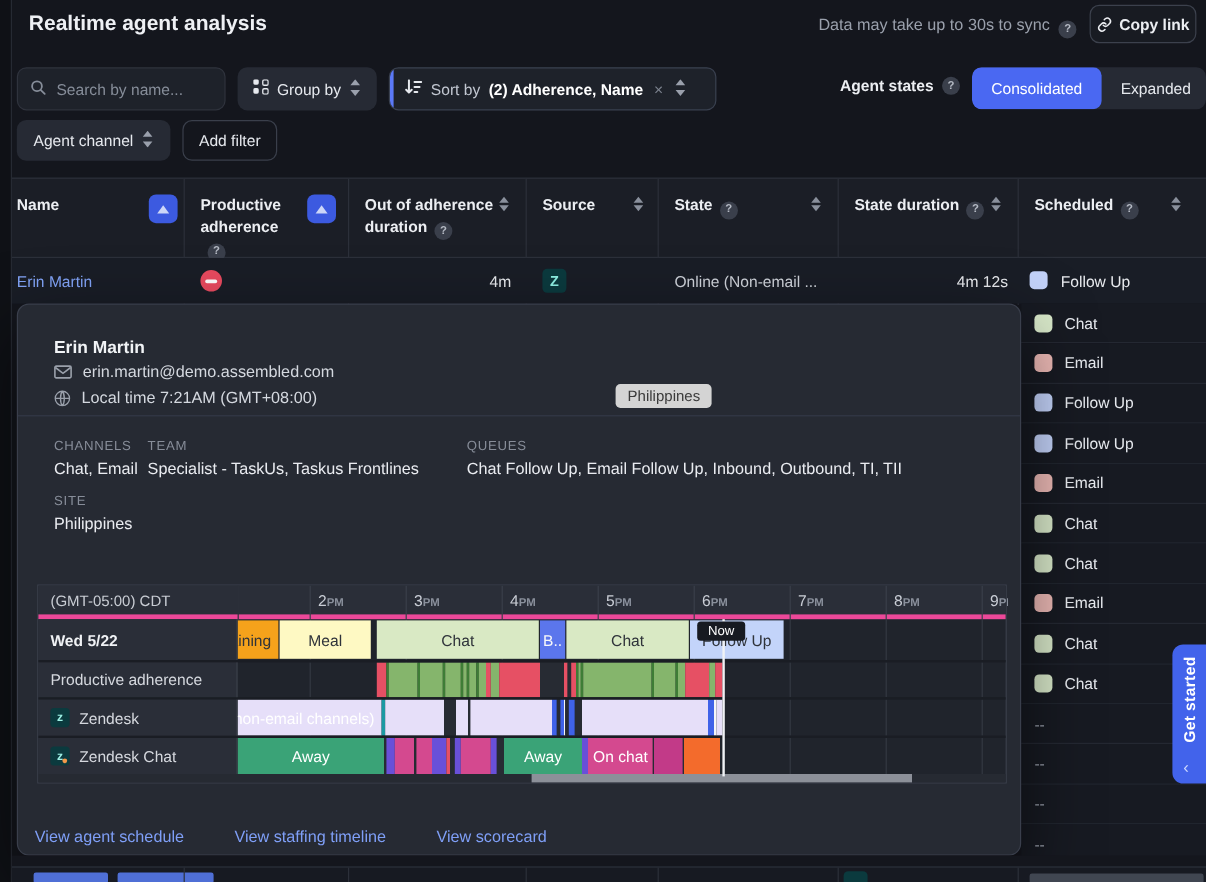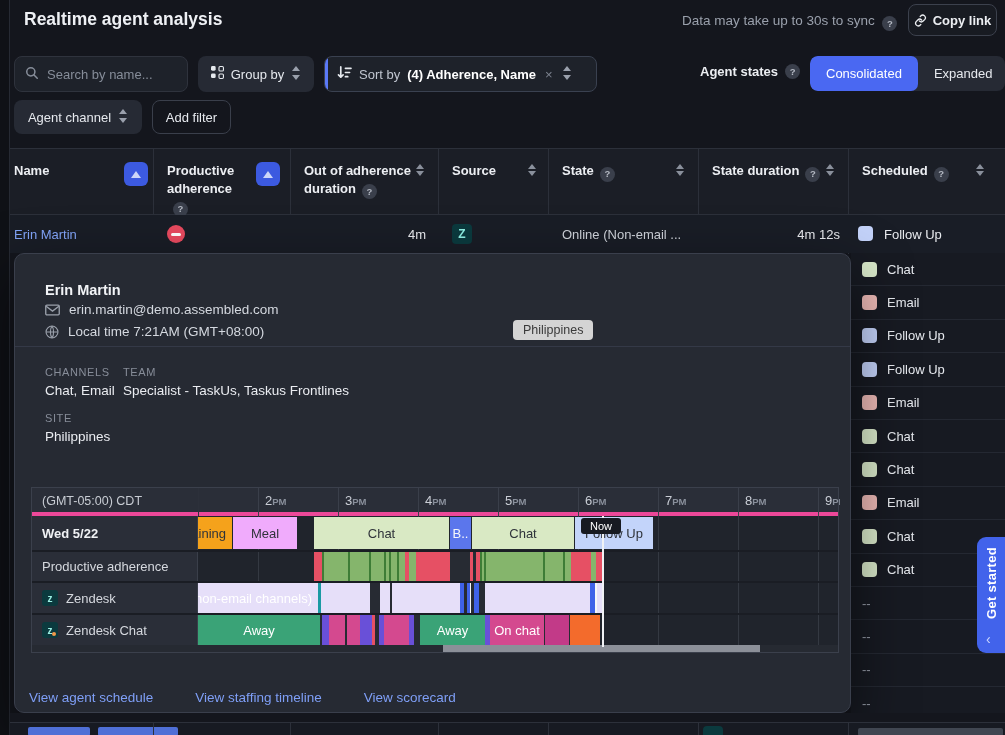--- a/index.html
+++ b/index.html
@@ -132,21 +132,21 @@
         </svg></span>
     <span title="Search by name...">Search by name...</span>
   </div>
   <div class="abs sort-pill">
     <span class="sort-accent"></span>
     <span><svg width="15" height="13" viewBox="0 0 16 14" fill="none" stroke="#e6e9ee" stroke-width="1.8" stroke-linecap="round">
           <path d="M4 1 V12 M4 12 L1.5 9.5 M4 12 L6.5 9.5"></path>
           <path d="M9 2.5 H15 M9 7 H13.5 M9 11.5 H11.5"></path>
         </svg></span>
     <span style="color:#c2c7d1">Sort by</span>
-    <span style="font-weight:bold;color:#fff">(4) Adherence, Name</span>
+    <span style="font-weight:bold;color:#fff">(2) Adherence, Name</span>
     <span class="sort-x">×</span>
     <span><svg width="10" height="14" viewBox="0 0 10 14" fill="#9aa0ac">
           <path d="M5 0 L9 5 H1 Z"></path>
           <path d="M5 14 L1 9 H9 Z"></path>
         </svg></span>
   </div>
   <div class="abs agent-states">
     <span>Agent states</span>
     <span class="qbadge">?</span>
   </div>
@@ -310,20 +310,24 @@
     <div class="abs tooltip">Philippines</div>
     <div class="abs divider"></div>
 
     <div class="field" style="left:30px;top:112px">
       <div class="lab">CHANNELS</div>
         <div class="val">Chat, Email</div>
     </div>
     <div class="field" style="left:108px;top:112px">
       <div class="lab">TEAM</div>
         <div class="val">Specialist - TaskUs, Taskus Frontlines</div>
+    </div>
+    <div class="field" style="left:374px;top:112px">
+      <div class="lab">QUEUES</div>
+        <div class="val">Chat Follow Up, Email Follow Up, Inbound, Outbound, TI, TII</div>
     </div>
     <div class="field" style="left:30px;top:158px">
       <div class="lab">SITE</div>
         <div class="val">Philippines</div>
     </div>
 
     <div class="abs tcard" id="tcard">
       <div class="t-header">
         <span class="tz">(GMT-05:00) CDT</span>
         <span class="vline" style="left:166px;top:0;height:28px"></span>
@@ -353,21 +357,21 @@
             <div class="gridline" style="left: 140px; background: rgb(52, 57, 66);"></div>
             <div class="gridline" style="left: 220px; background: rgb(52, 57, 66);"></div>
             <div class="gridline" style="left: 300px; background: rgb(52, 57, 66);"></div>
             <div class="gridline" style="left: 380px; background: rgb(52, 57, 66);"></div>
             <div class="gridline" style="left: 460px; background: rgb(52, 57, 66);"></div>
             <div class="gridline" style="left: 540px; background: rgb(52, 57, 66);"></div>
             <div class="gridline" style="left: 620px; background: rgb(52, 57, 66);"></div>
             <div class="blk clip" style="left: 0px; width: 34px; background: rgb(245, 162, 27); z-index: 2;">
               <span>Training</span>
             </div>
-            <div class="blk" style="left: 35px; width: 64px; background: #f0abfc; z-index: 2;">
+            <div class="blk" style="left: 35px; width: 76px; background: #fef9c3; z-index: 2;">
               <span>Meal</span>
             </div>
             <div class="blk" style="left: 116px; width: 135px; background: rgb(217, 233, 196); z-index: 2;">
               <span>Chat</span>
             </div>
             <div class="blk lighttext" style="left: 252px; width: 21px; background: rgb(91, 118, 236); z-index: 2;">
               <span>B..</span>
             </div>
             <div class="blk" style="left: 274px; width: 102px; background: rgb(217, 233, 196); z-index: 2;">
               <span>Chat</span>

